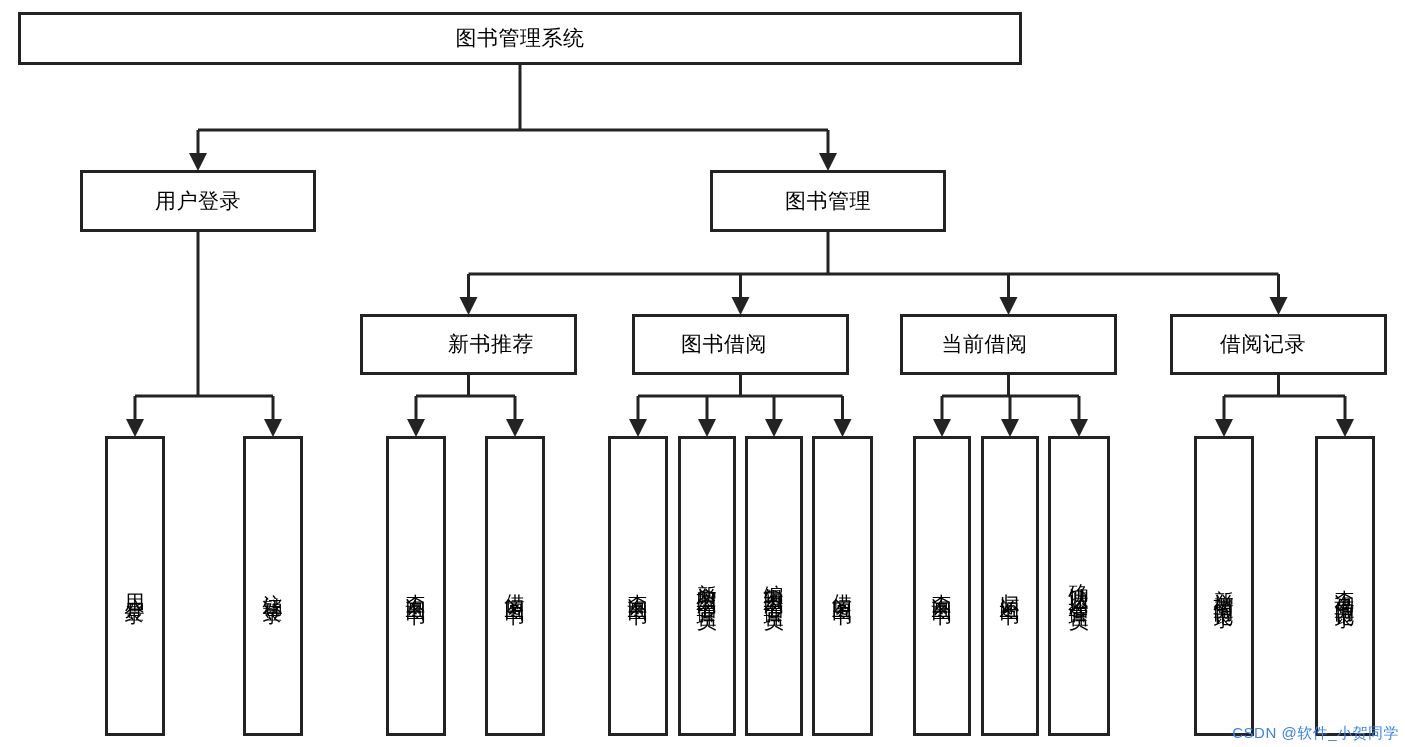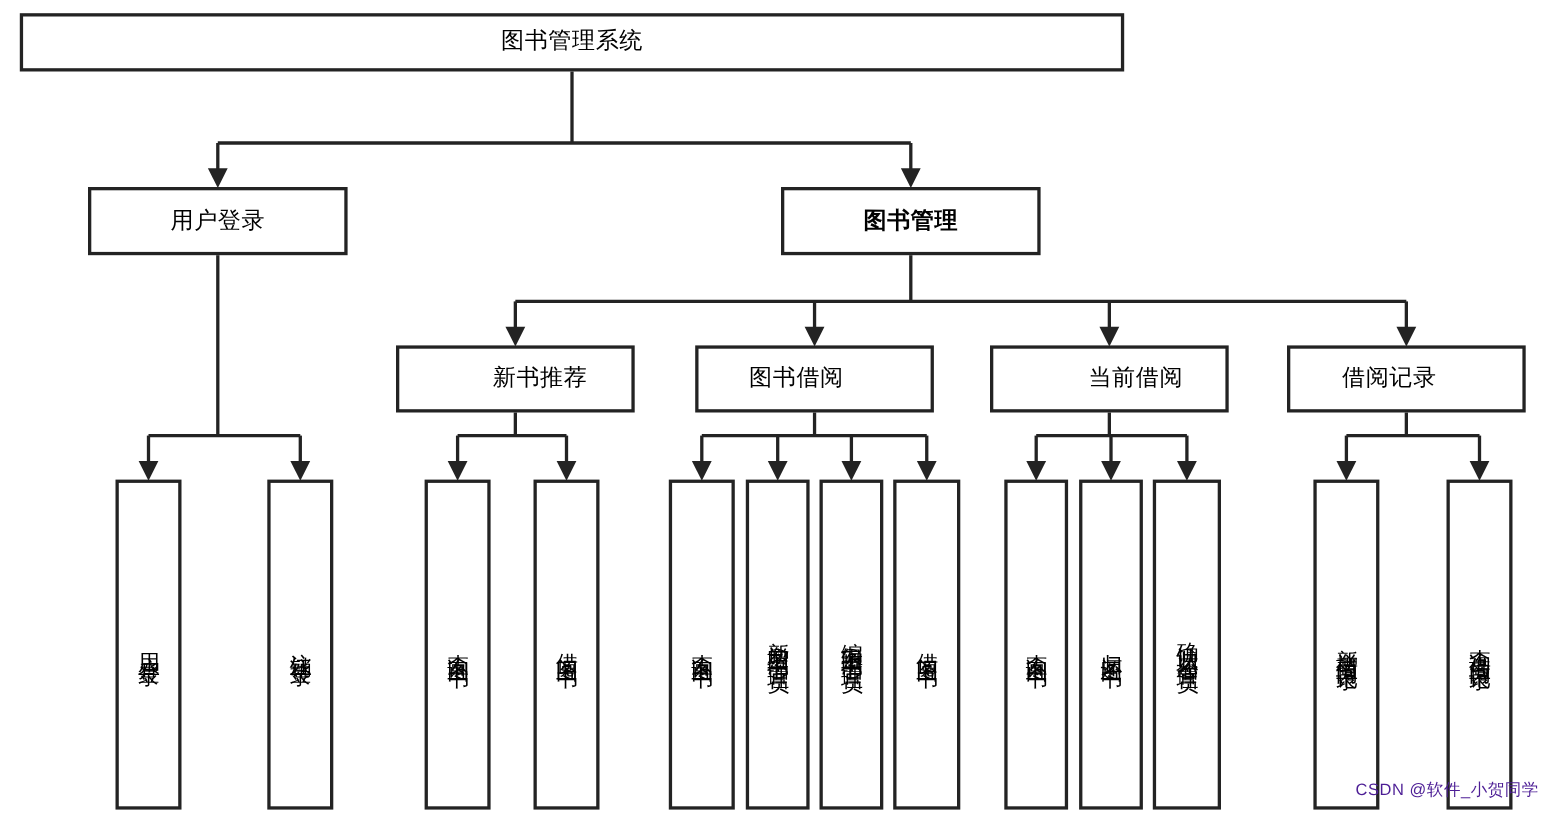--- a/index.html
+++ b/index.html
@@ -7,21 +7,21 @@
   #diagram-root{position:relative;width:1405px;height:747px;background:#ffffff;}
   svg#tree-svg{position:absolute;left:0;top:0;width:1405px;height:747px;}
   .node-box{fill:#ffffff;stroke:#232323;stroke-width:3;}
   .edge-line{stroke:#232323;stroke-width:3;fill:none;}
   .arrow-head{fill:#232323;stroke:none;}
   .node-label{position:absolute;display:flex;align-items:center;justify-content:center;
     color:#000000;font-family:"Liberation Sans","DejaVu Sans",sans-serif;
     font-size:21px;line-height:1.18;letter-spacing:.5px;white-space:pre;pointer-events:none;}
   .node-label.vertical{writing-mode:vertical-rl;text-orientation:upright;
     font-size:20px;letter-spacing:4px;line-height:1.0;}
-  .watermark{position:absolute;right:6px;bottom:19px;color:#4c1d95;font-size:15px;
+  .watermark{position:absolute;right:6px;bottom:4px;color:#3b82f6;font-size:15px;
     font-family:"Liberation Sans","DejaVu Sans",sans-serif;letter-spacing:.5px;}
 </style>
 </head>
 <body>
 
 <div id="diagram-root">
   <svg id="tree-svg" viewBox="0 0 1405 747" xmlns="http://www.w3.org/2000/svg">
     <g id="edges-layer">
         <line x1="520" y1="65" x2="520" y2="130" class="edge-line"></line>
         <line x1="198" y1="130" x2="828" y2="130" class="edge-line"></line>
@@ -95,24 +95,24 @@
         <rect x="914.5" y="437.5" width="55" height="297" class="node-box"></rect>
         <rect x="982.5" y="437.5" width="55" height="297" class="node-box"></rect>
         <rect x="1049.5" y="437.5" width="59" height="297" class="node-box"></rect>
         <rect x="1195.5" y="437.5" width="57" height="297" class="node-box"></rect>
         <rect x="1316.5" y="437.5" width="57" height="297" class="node-box"></rect>
       </g>
   </svg>
   <div id="labels-layer">
       <div class="node-label" style="left: 18px; top: 12px; width: 1004px; height: 53px;">图书管理系统</div>
       <div class="node-label" style="left: 80px; top: 170px; width: 236px; height: 62px;">用户登录</div>
-      <div class="node-label" style="left: 710px; top: 170px; width: 236px; height: 62px; font-weight: bold;">图书管理</div>
+      <div class="node-label" style="left: 710px; top: 170px; width: 236px; height: 62px;">图书管理</div>
       <div class="node-label" style="left: 360px; top: 314px; width: 262px; height: 61px; border-radius: 30px;">新书推荐</div>
       <div class="node-label" style="left: 632px; top: 314px; width: 184px; height: 61px;">图书借阅</div>
-      <div class="node-label" style="left: 924px; top: 314px; width: 217px; height: 61px;">当前借阅</div>
+      <div class="node-label" style="left: 876px; top: 314px; width: 217px; height: 61px;">当前借阅</div>
       <div class="node-label" style="left: 1170px; top: 314px; width: 186px; height: 61px;">借阅记录</div>
       <div class="node-label vertical" style="left: 105px; top: 436px; width: 60px; height: 300px;">用户登录</div>
       <div class="node-label vertical" style="left: 243px; top: 436px; width: 60px; height: 300px;">注销登录</div>
       <div class="node-label vertical" style="left: 386px; top: 436px; width: 60px; height: 300px;">查询图书</div>
       <div class="node-label vertical" style="left: 485px; top: 436px; width: 60px; height: 300px;">借阅图书</div>
       <div class="node-label vertical" style="left: 608px; top: 436px; width: 60px; height: 300px;">查询图书</div>
       <div class="node-label vertical" style="left: 678px; top: 436px; width: 58px; height: 300px;">新增图书（管理员）</div>
       <div class="node-label vertical" style="left: 745px; top: 436px; width: 58px; height: 300px;">编辑图书（管理员）</div>
       <div class="node-label vertical" style="left: 812px; top: 436px; width: 61px; height: 300px;">借阅图书</div>
       <div class="node-label vertical" style="left: 913px; top: 436px; width: 58px; height: 300px;">查询图书</div>

